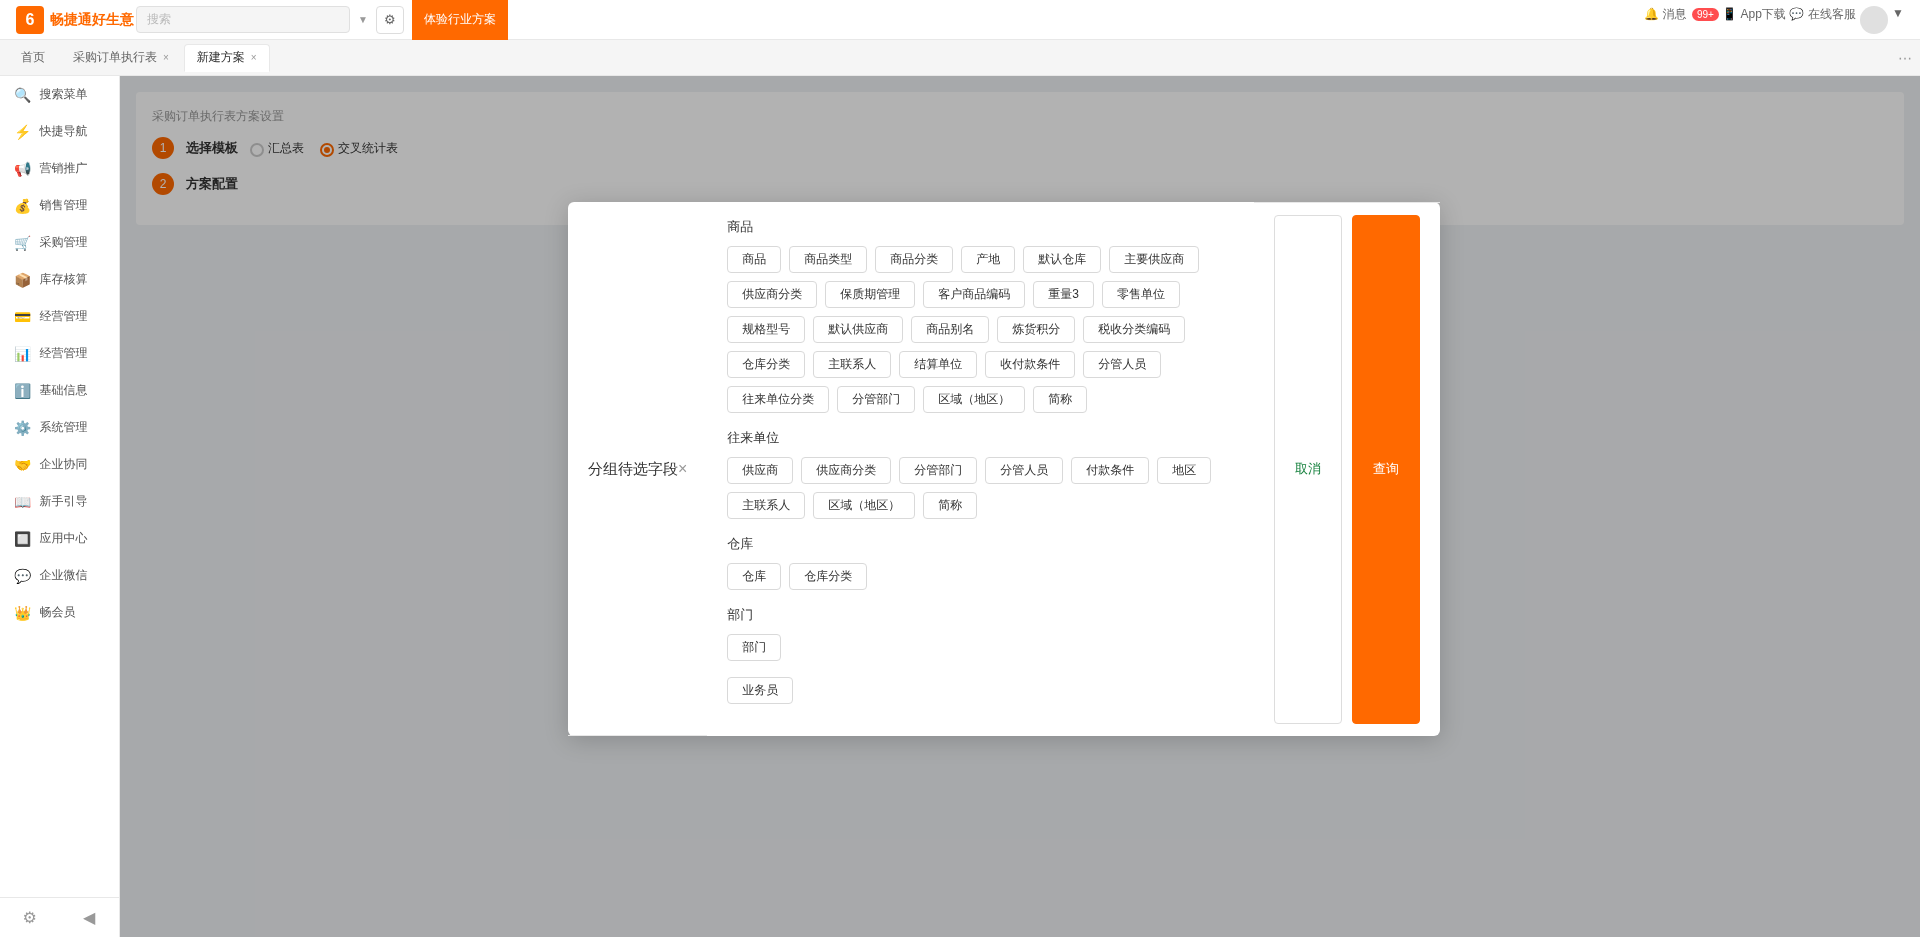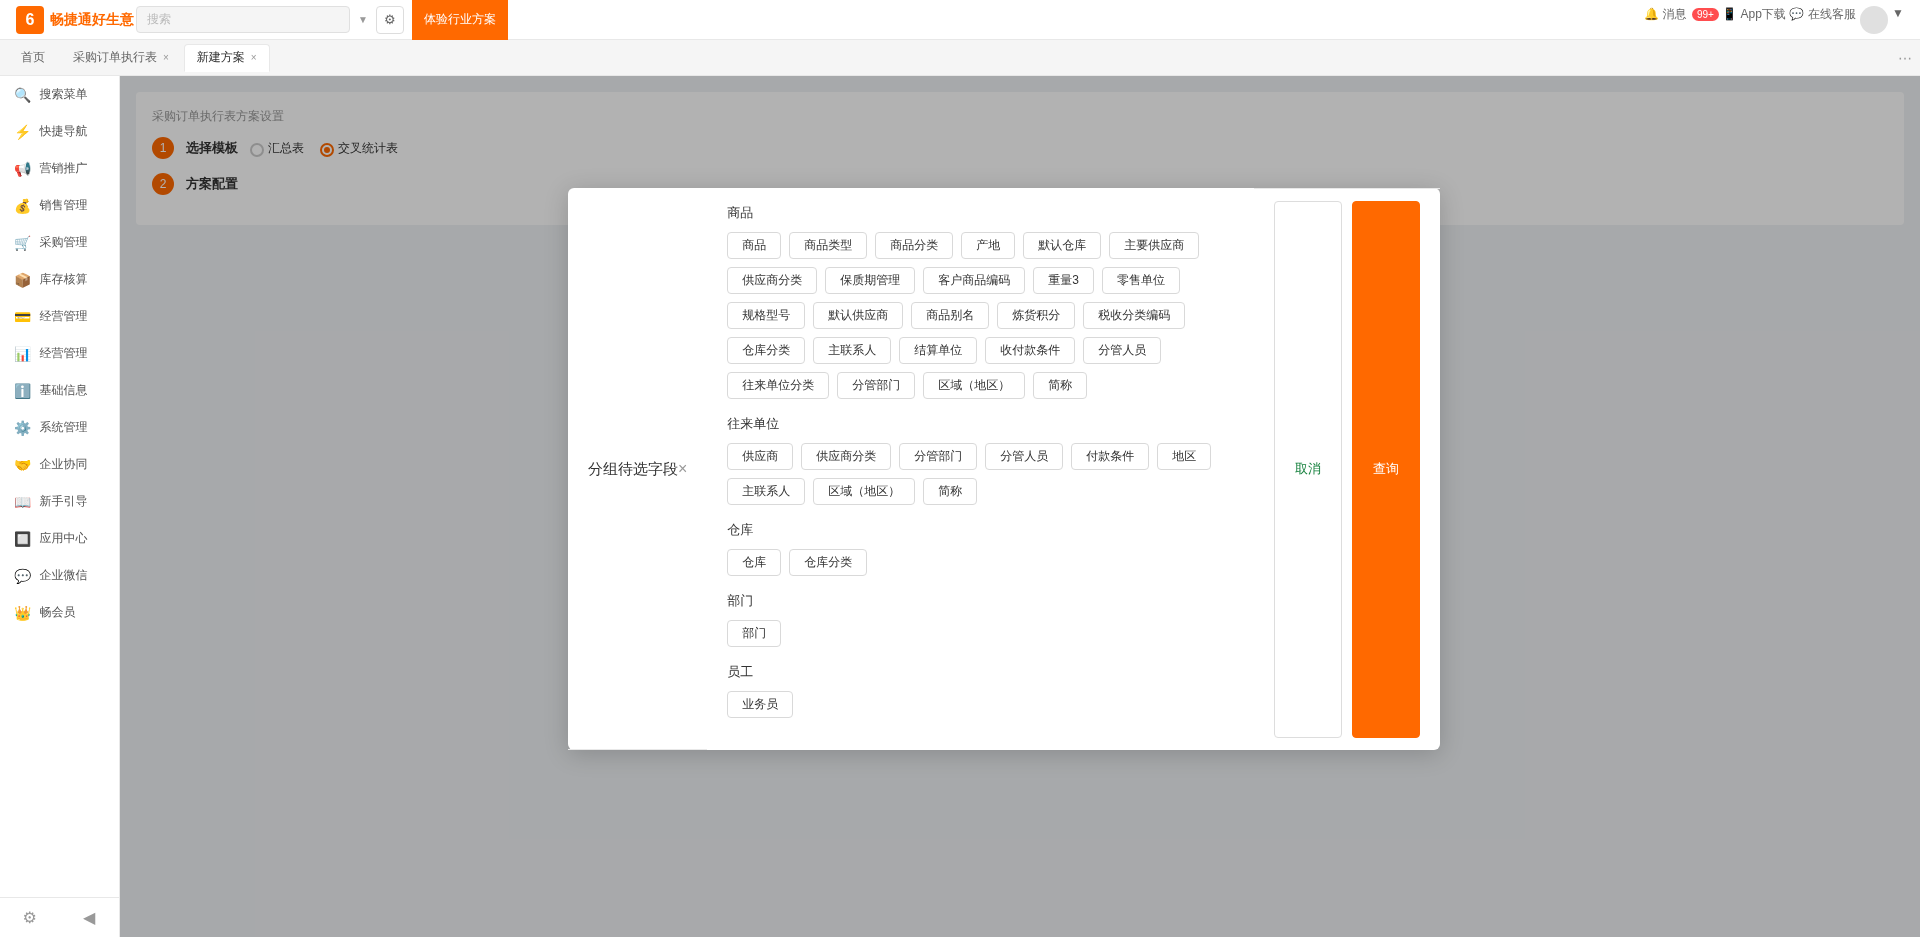--- a/index.html
+++ b/index.html
@@ -519,21 +519,20 @@
           <div class="field-tag">仓库分类</div>
         </div>
       </div>
       <div class="field-section">
         <div class="field-section-title">部门</div>
         <div class="field-tags">
           <div class="field-tag">部门</div>
         </div>
       </div>
       <div class="field-section">
-        <div class="field-section-title">员工</div>
         <div class="field-tags">
           <div class="field-tag">业务员</div>
         </div>
       </div>
     </div>
   <div class="modal-hscroll"></div>
   <div class="modal-footer">
     <button class="modal-footer-btn">取消</button>
     <button class="modal-footer-btn primary">查询</button>
   </div>

